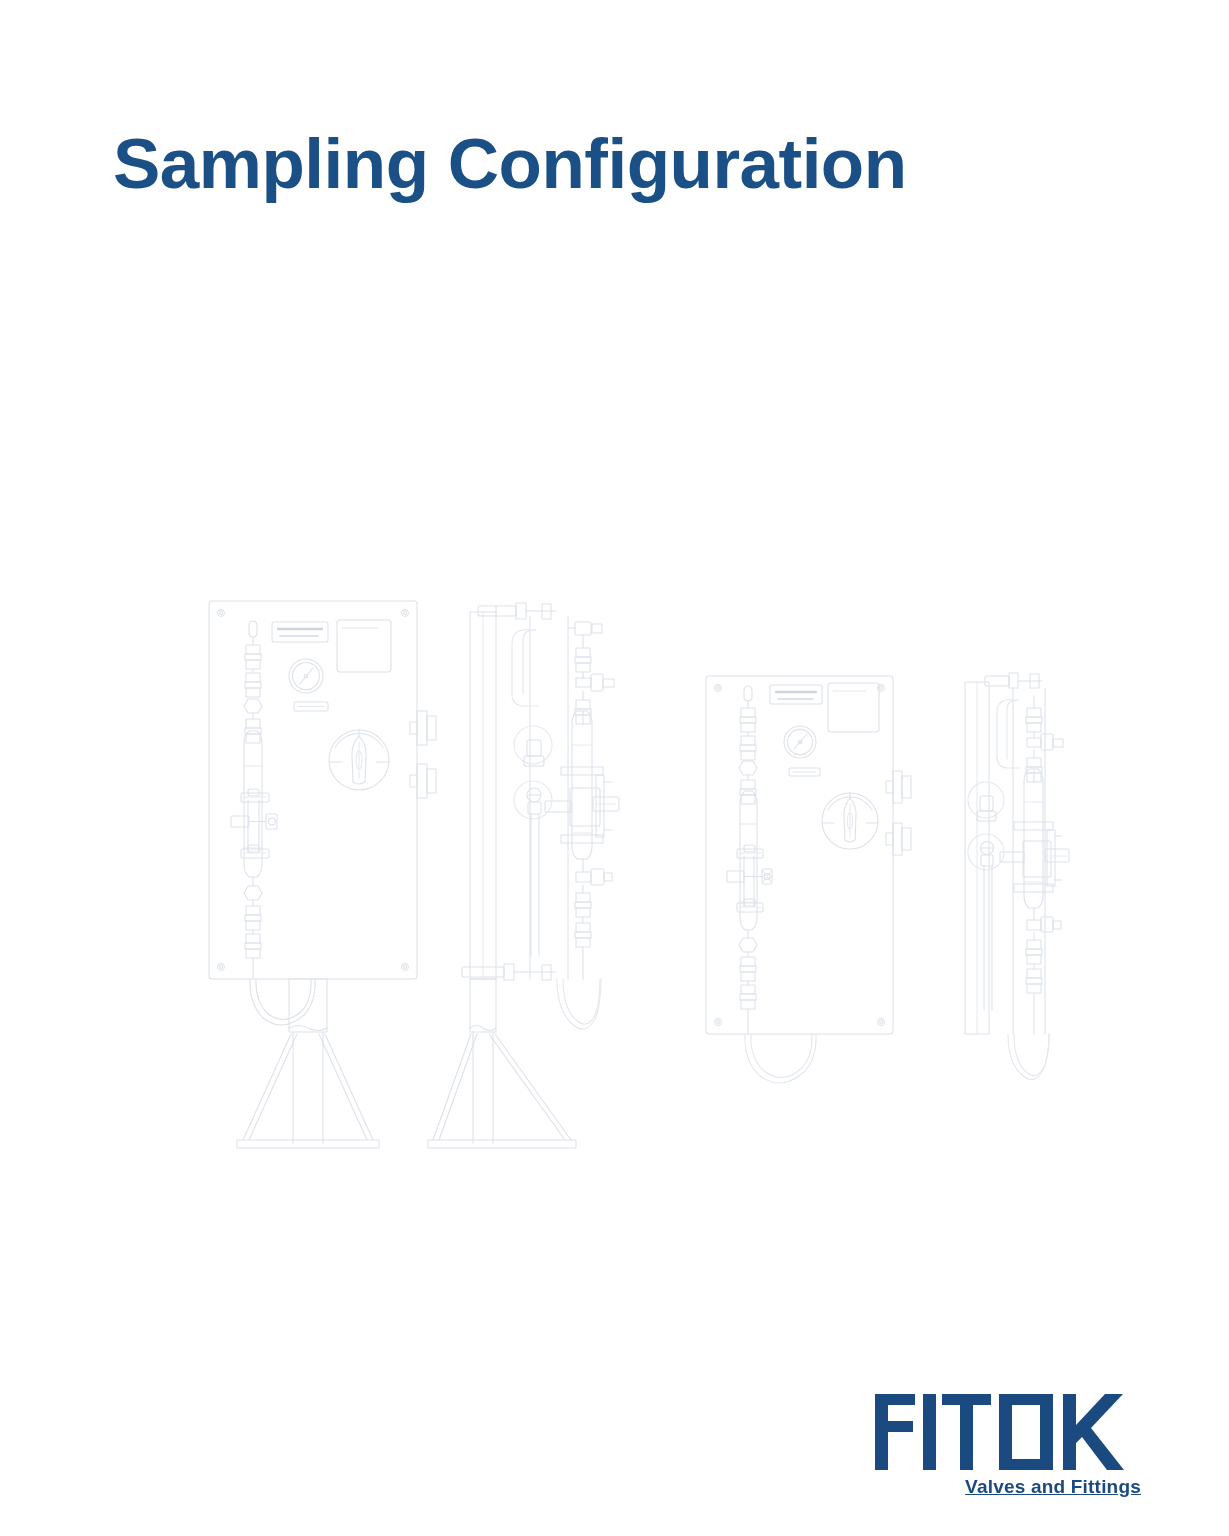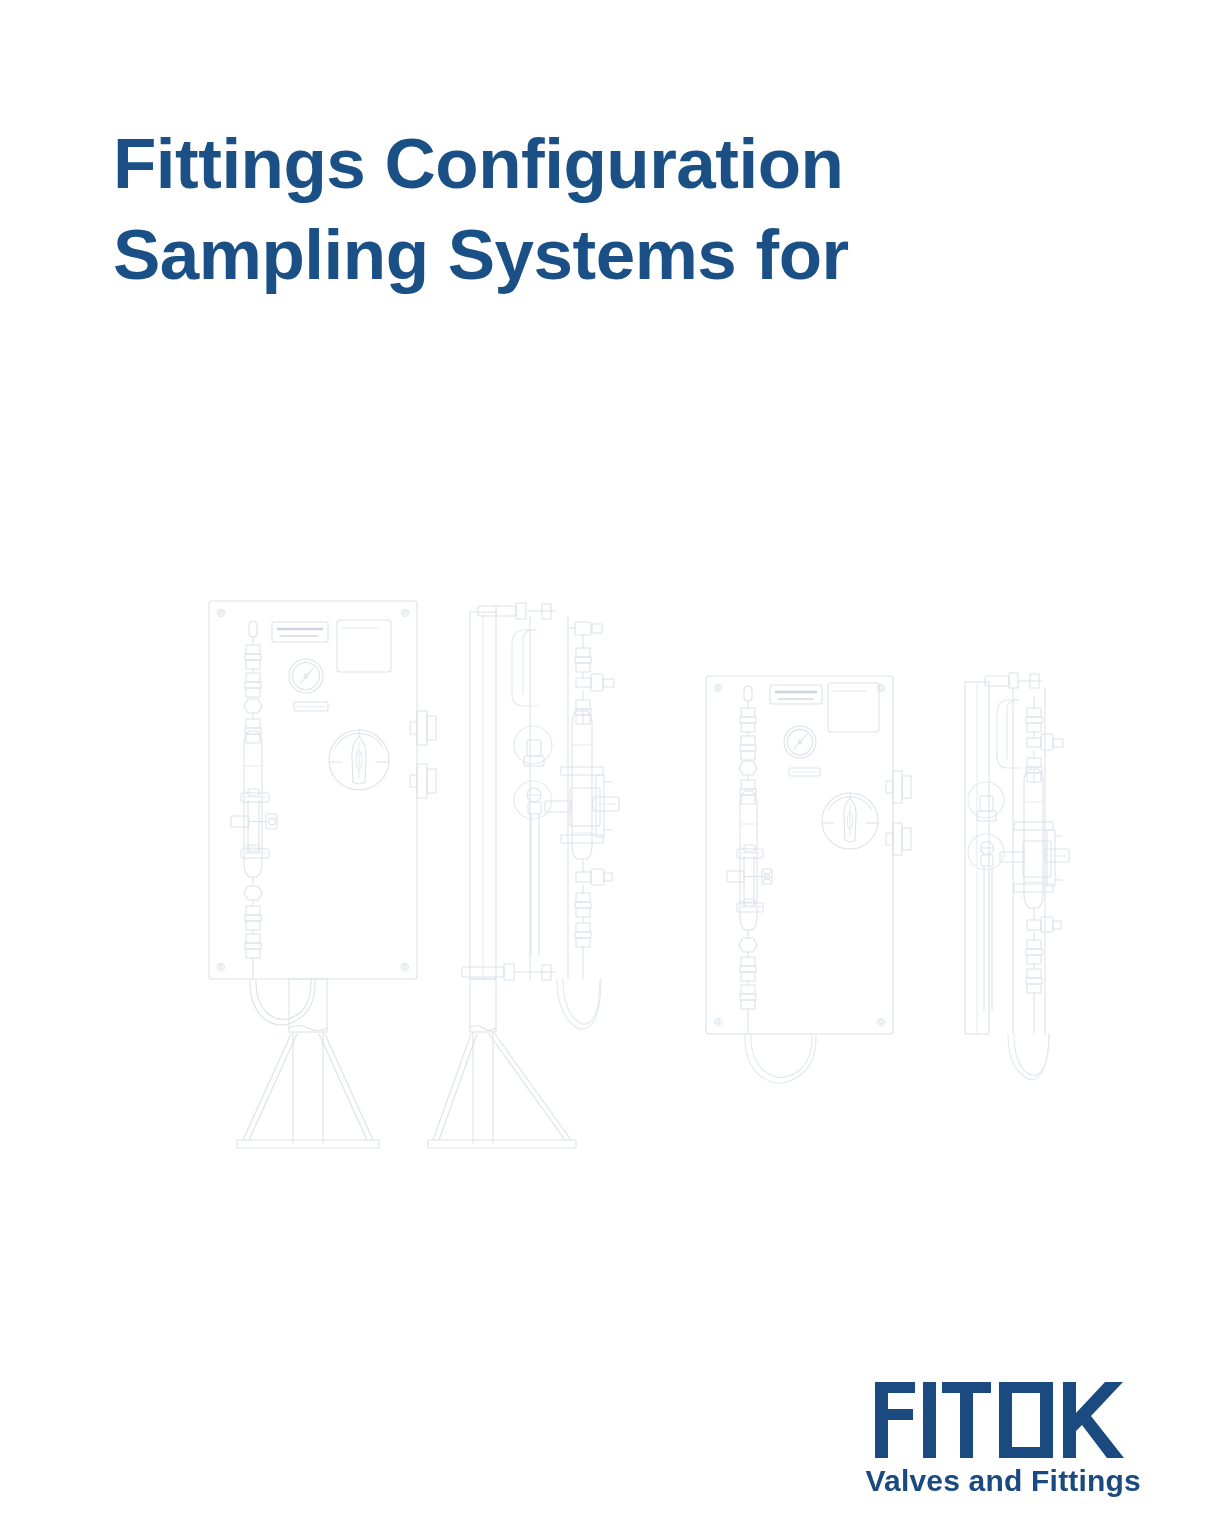--- a/index.html
+++ b/index.html
@@ -50,32 +50,32 @@
     text-align: right;
   }
   #logo-wordmark {
     display: block;
     line-height: 0;
   }
   #logo-tagline {
     display: block;
     font-family: "Liberation Sans", sans-serif;
     font-weight: bold;
-    font-size: 30px;
+    font-size: 19px;
     color: #1a4a80;
     letter-spacing: 0.2px;
     margin-top: 6px;
+    text-decoration: underline;
   }
 </style>
 </head>
 <body>
 
 <div id="cover-title">
-  <div class="title-line">Fittings Configuration</div>
-  <div class="title-line">Sampling Systems for</div>
+  <div class="title-line">Sampling Configuration</div>
 </div>
 
 <svg id="drawings" viewBox="0 0 1229 1536" width="1229" height="1536" xmlns="http://www.w3.org/2000/svg">
 
   <defs>
 
     <g id="fitting-stack">
       <rect x="-7" y="0" width="14" height="9"></rect>
       <rect x="-8" y="9" width="16" height="6"></rect>
       <rect x="-7" y="15" width="14" height="9"></rect>

